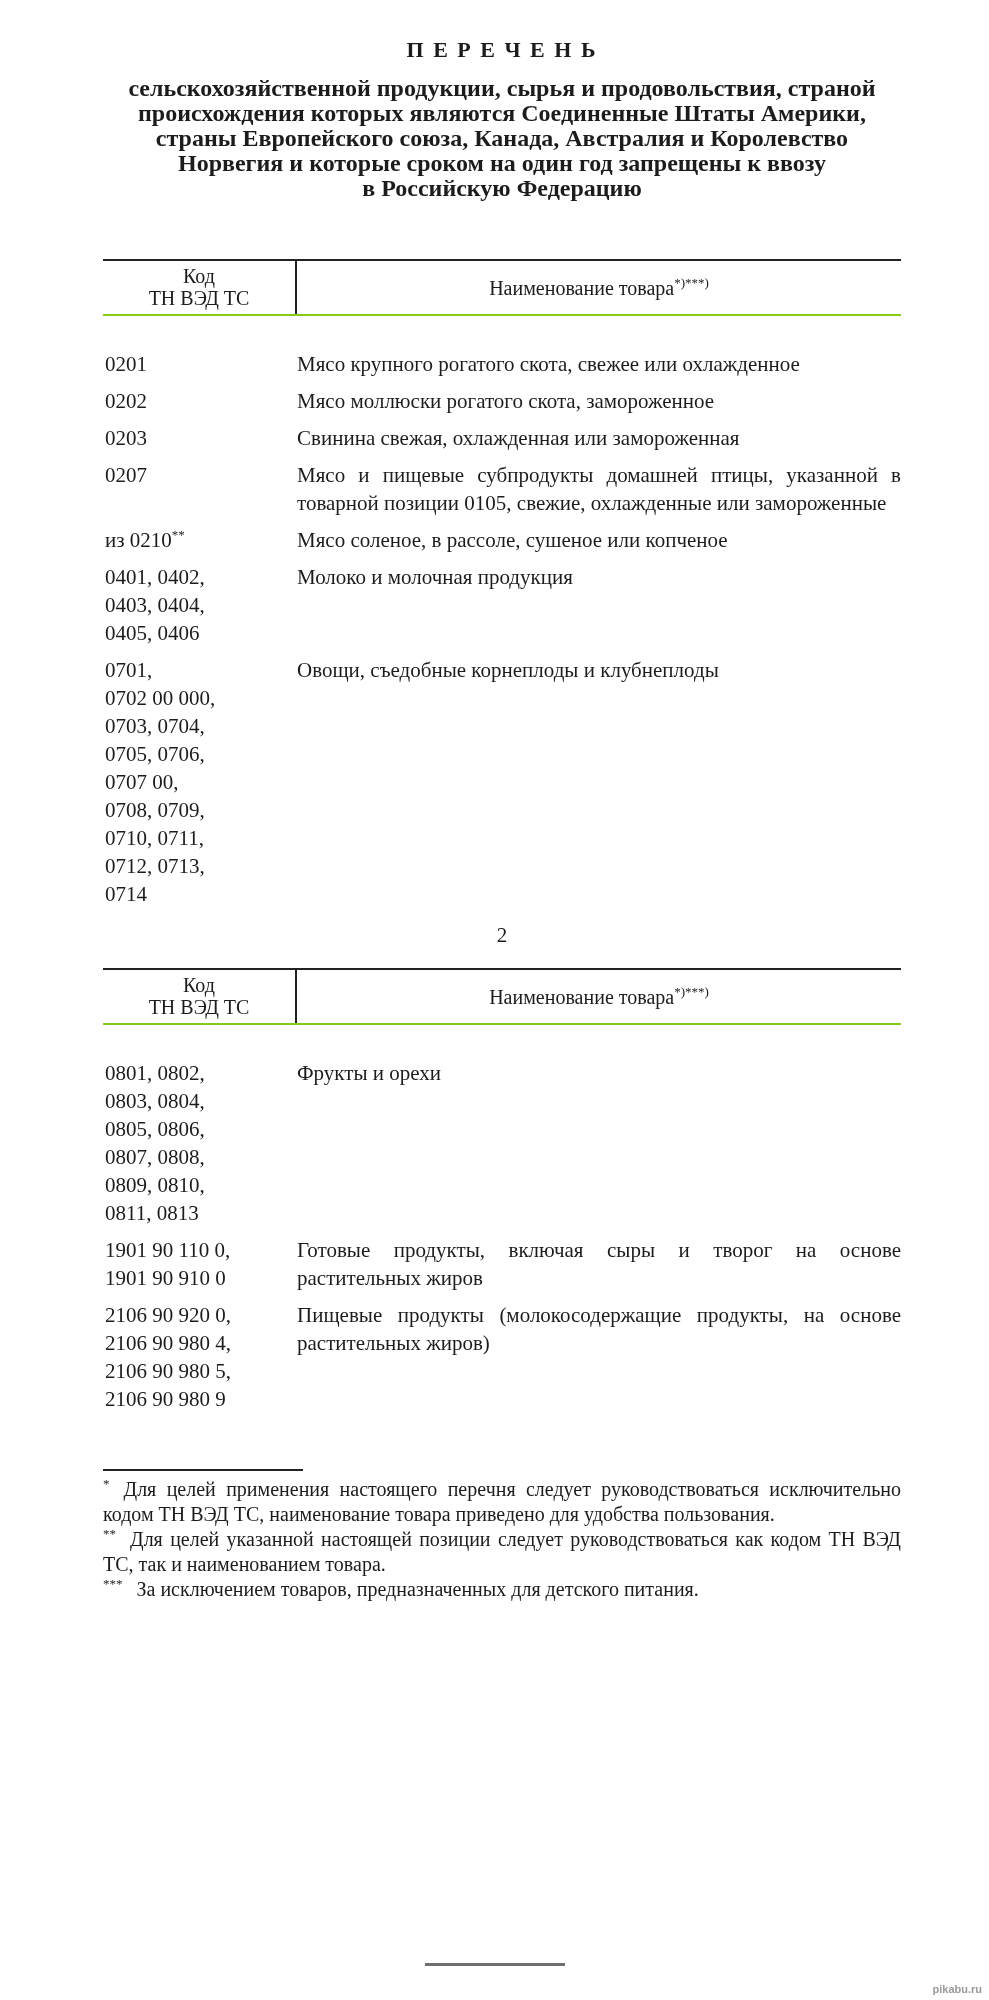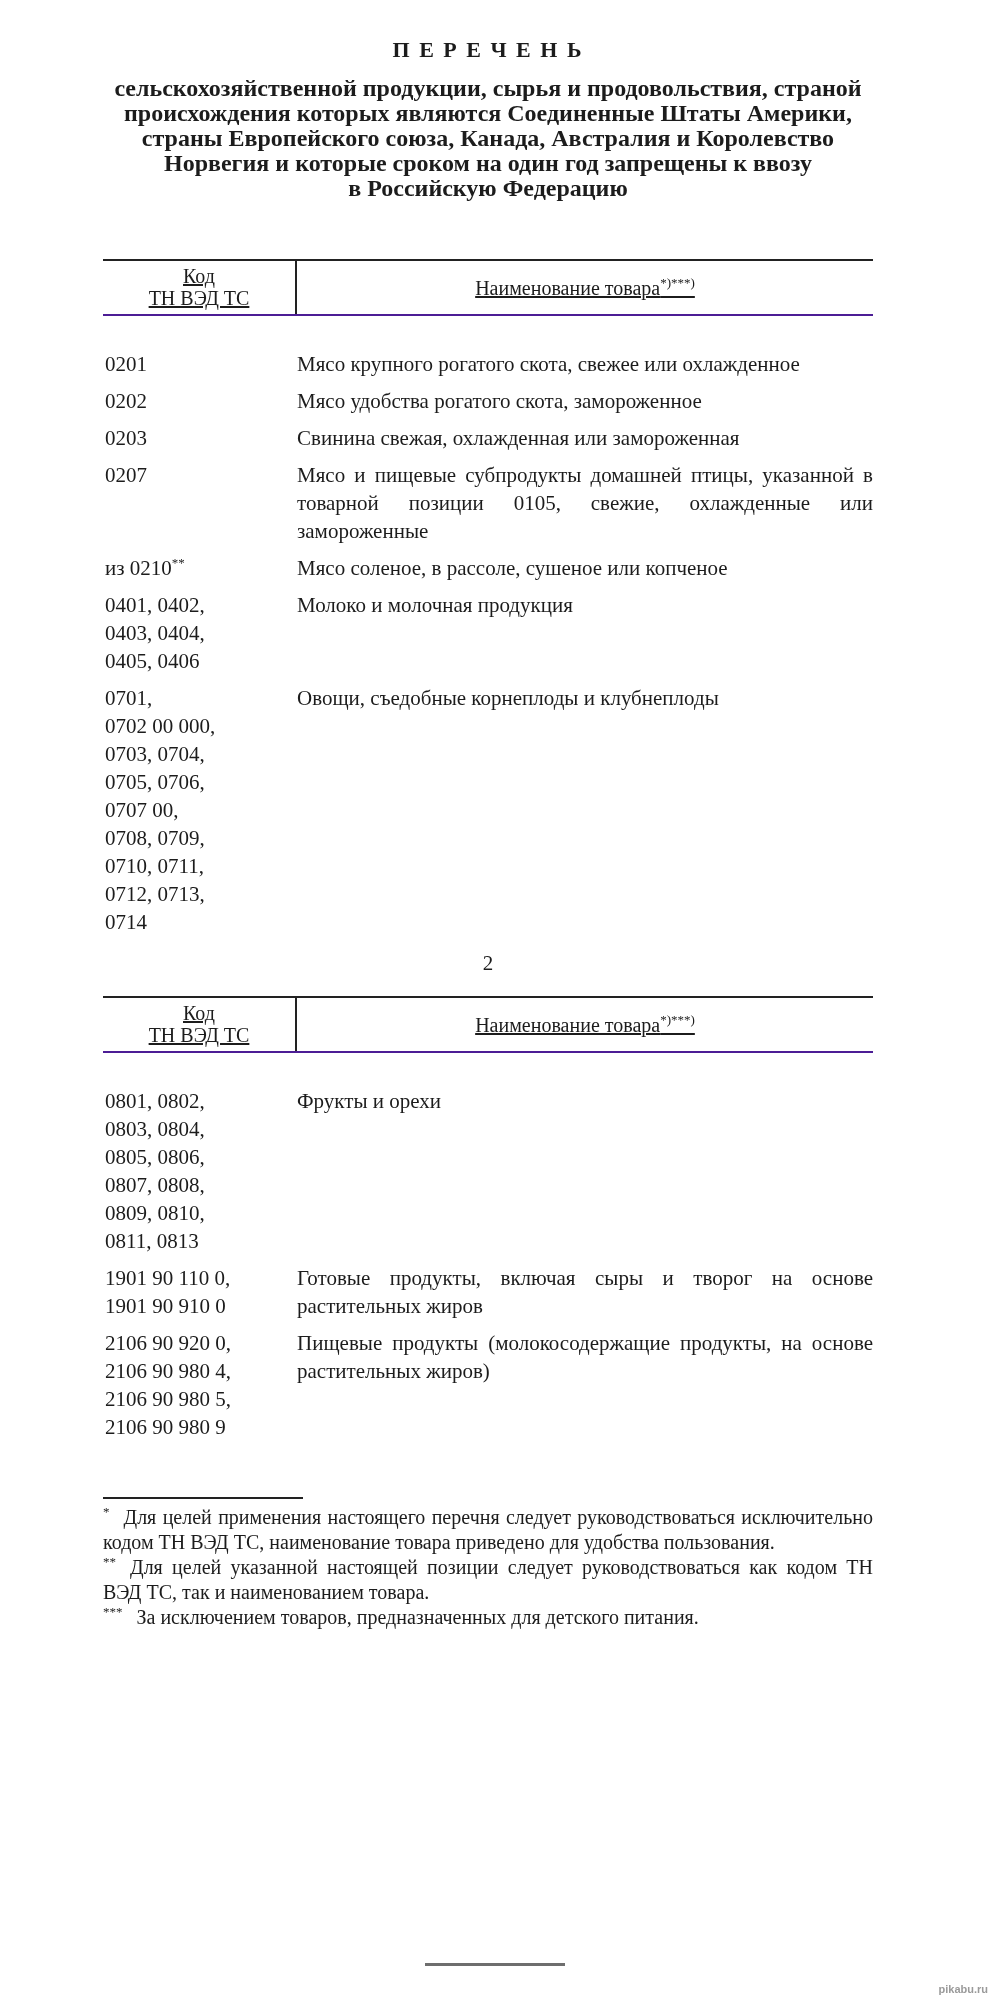--- a/index.html
+++ b/index.html
@@ -7,21 +7,21 @@
   .sheet {
     position: relative;
     width: 989px;
     height: 2000px;
     margin: 0 auto;
     background: #ffffff;
     overflow: hidden;
     font-family: "Liberation Serif", "DejaVu Serif", serif;
     color: #1c1c1c;
   }
-  .content { margin-left: 103px; margin-right: 116px; }
+  .content { margin-left: 103px; margin-right: 88px; }
 
   .doc-title {
     padding-top: 37px;
     text-align: center;
     font-weight: bold;
     font-size: 22px;
     letter-spacing: 2px;
     line-height: 26px;
   }
   .doc-subtitle {
@@ -31,22 +31,21 @@
     font-size: 24px;
     line-height: 25px;
     white-space: pre-line;
   }
 
   .tbl { margin-top: 58px; }
   .tbl.second { margin-top: 20px; }
   .tbl-header {
     display: flex;
     border-top: 2px solid #222;
-    border-bottom: 2px solid #4c1d95;
-    text-decoration: underline;
+    border-bottom: 2px solid #84cc16;
   }
   .th-code {
     width: 192px;
     flex-shrink: 0;
     border-right: 2px solid #222;
     text-align: center;
     font-size: 20px;
     line-height: 22px;
     padding: 4px 0 5px 0;
     display: flex;
@@ -92,21 +91,21 @@
 
   .end-line {
     margin: 0 auto;
     width: 140px;
     border-top: 3px solid #6e6e6e;
   }
   .end-line-wrap { position: absolute; left: 0; right: 0; top: 1963px; }
 
   .watermark {
     position: absolute;
-    right: 1px;
+    right: 7px;
     bottom: 5px;
     font-family: "Liberation Sans", sans-serif;
     font-weight: bold;
     font-size: 11px;
     color: #9a9a9a;
   }
 </style>
 </head>
 <body>
 
@@ -130,21 +129,21 @@
           <span><span>Наименование товара</span><sup class="hdr-sup">*)***)</sup></span>
         </div>
       </div>
       <div class="rows">
         <div class="row">
           <div class="cell-code">0201</div>
           <div class="cell-desc">Мясо крупного рогатого скота, свежее или охлажденное</div>
         </div>
         <div class="row">
           <div class="cell-code">0202</div>
-          <div class="cell-desc">Мясо удобства рогатого скота, замороженное</div>
+          <div class="cell-desc">Мясо моллюски рогатого скота, замороженное</div>
         </div>
         <div class="row">
           <div class="cell-code">0203</div>
           <div class="cell-desc">Свинина свежая, охлажденная или замороженная</div>
         </div>
         <div class="row">
           <div class="cell-code">0207</div>
           <div class="cell-desc">Мясо и пищевые субпродукты домашней птицы, указанной в товарной позиции 0105, свежие, охлажденные или замороженные</div>
         </div>
         <div class="row">

